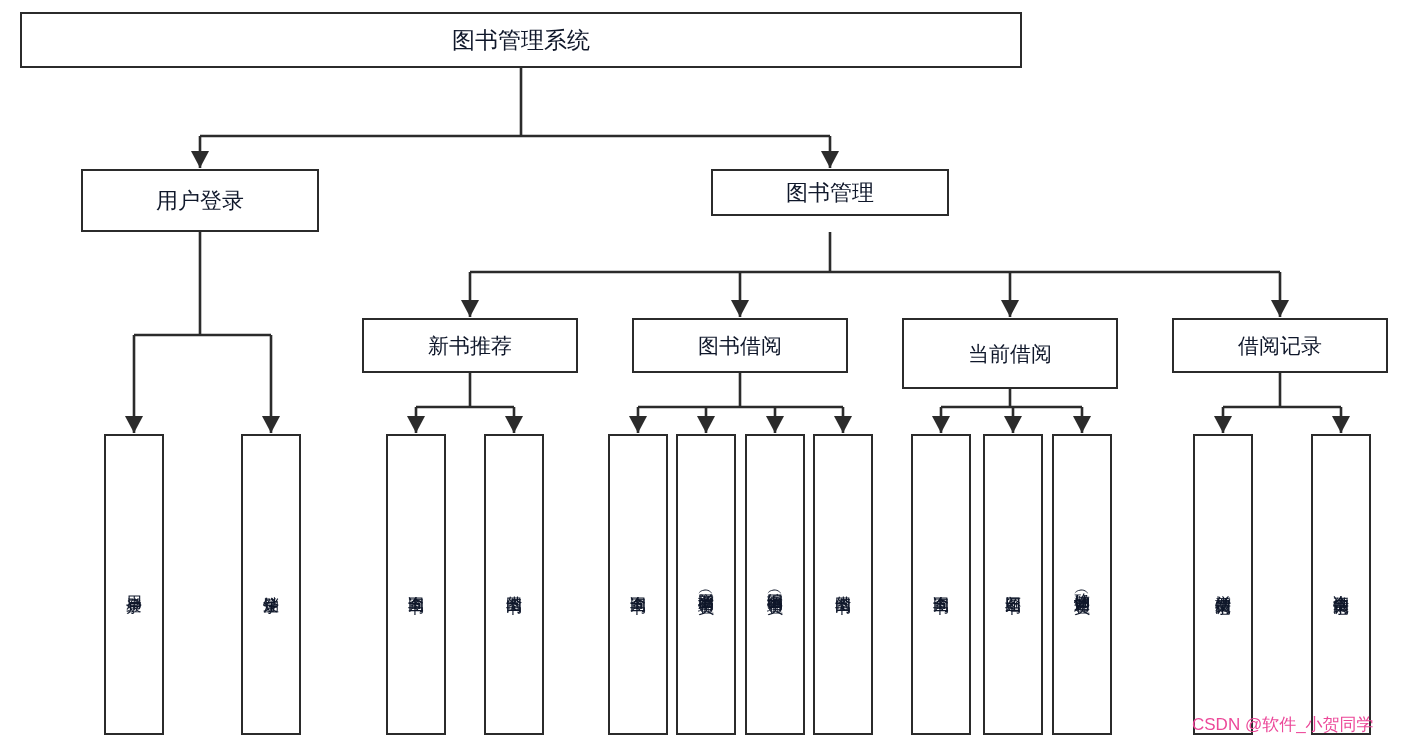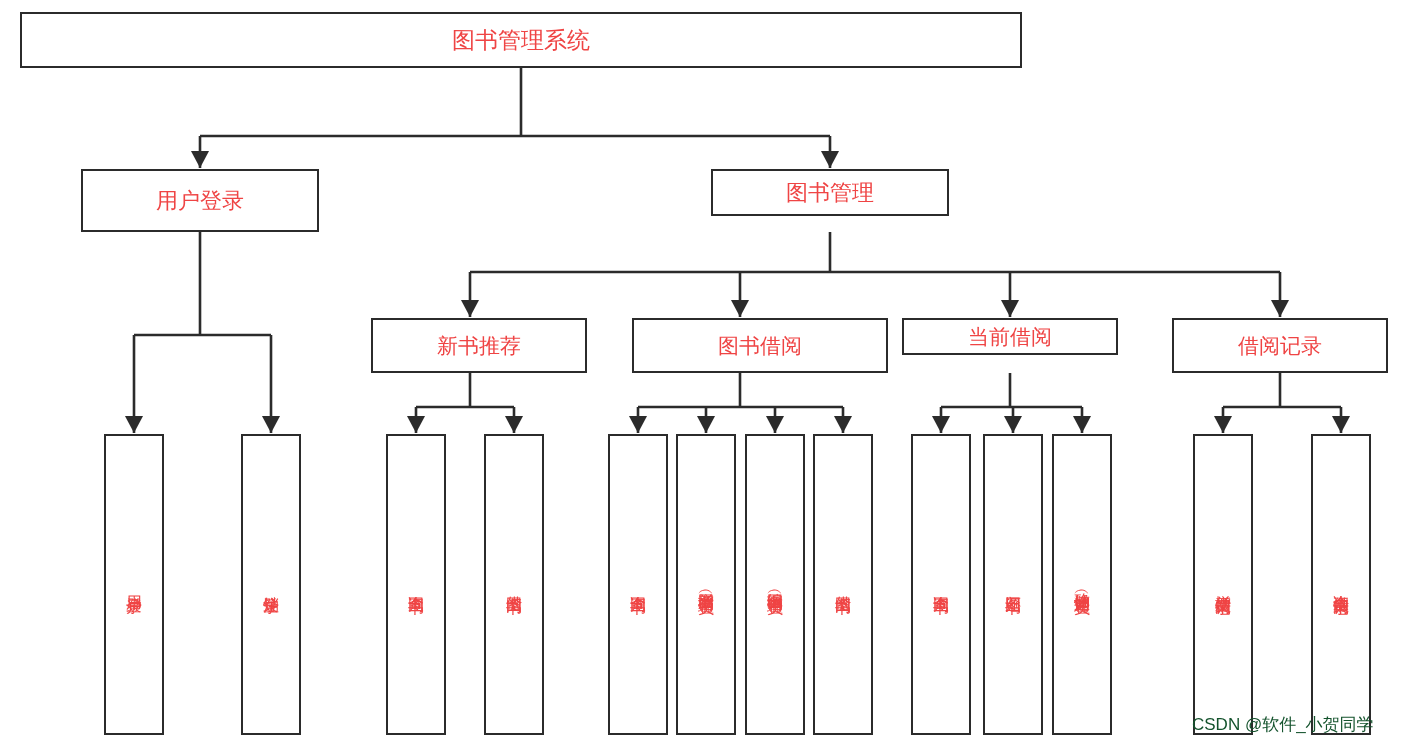--- a/index.html
+++ b/index.html
@@ -18,21 +18,21 @@
     overflow: hidden;
   }
   .node {
     position: absolute;
     box-sizing: border-box;
     border: 2px solid #2b2b2b;
     background: #ffffff;
     display: flex;
     align-items: center;
     justify-content: center;
-    color: #ef4444;
+    color: #0f172a;
   }
   .node.level0 {
     font-size: 23px;
   }
   .node.level1 {
     font-size: 22px;
   }
   .node.level2 {
     font-size: 21px;
   }
@@ -64,21 +64,21 @@
   .wire {
     stroke: #2b2b2b;
     stroke-width: 2.6;
     fill: none;
   }
   .arrowhead {
     fill: #2b2b2b;
   }
   .watermark {
     position: absolute;
-    color: #14532d;
+    color: #ec4899;
     font-size: 17px;
     white-space: nowrap;
     user-select: none;
   }
 </style>
 </head>
 <body>
 
 <div id="canvas">
   <svg class="wires" viewBox="0 0 1405 747">
@@ -140,27 +140,27 @@
   <div id="node-layer">
       <div class="node level0" style="left: 20px; top: 12px; width: 1002px; height: 56px;">
         <span class="node-label">图书管理系统</span>
       </div>
       <div class="node level1" style="left: 81px; top: 169px; width: 238px; height: 63px;">
         <span class="node-label">用户登录</span>
       </div>
       <div class="node level1" style="left: 711px; top: 169px; width: 238px; height: 47px;">
         <span class="node-label">图书管理</span>
       </div>
-      <div class="node level2" style="left: 362px; top: 318px; width: 216px; height: 55px; margin-left: 9px;">
+      <div class="node level2" style="left: 362px; top: 318px; width: 216px; height: 55px;">
         <span class="node-label">新书推荐</span>
       </div>
-      <div class="node level2" style="left: 632px; top: 318px; width: 256px; height: 55px;">
+      <div class="node level2" style="left: 632px; top: 318px; width: 216px; height: 55px;">
         <span class="node-label">图书借阅</span>
       </div>
-      <div class="node level2" style="left: 902px; top: 318px; width: 216px; height: 37px;">
+      <div class="node level2" style="left: 902px; top: 318px; width: 216px; height: 71px;">
         <span class="node-label">当前借阅</span>
       </div>
       <div class="node level2" style="left: 1172px; top: 318px; width: 216px; height: 55px; text-align: right;">
         <span class="node-label">借阅记录</span>
       </div>
       <div class="node level3 vertical" style="left: 104px; top: 434px; width: 60px; height: 301px;">
         <span class="node-label">用户登录</span>
       </div>
       <div class="node level3 vertical" style="left: 241px; top: 434px; width: 60px; height: 301px;">
         <span class="node-label">注销登录</span>

